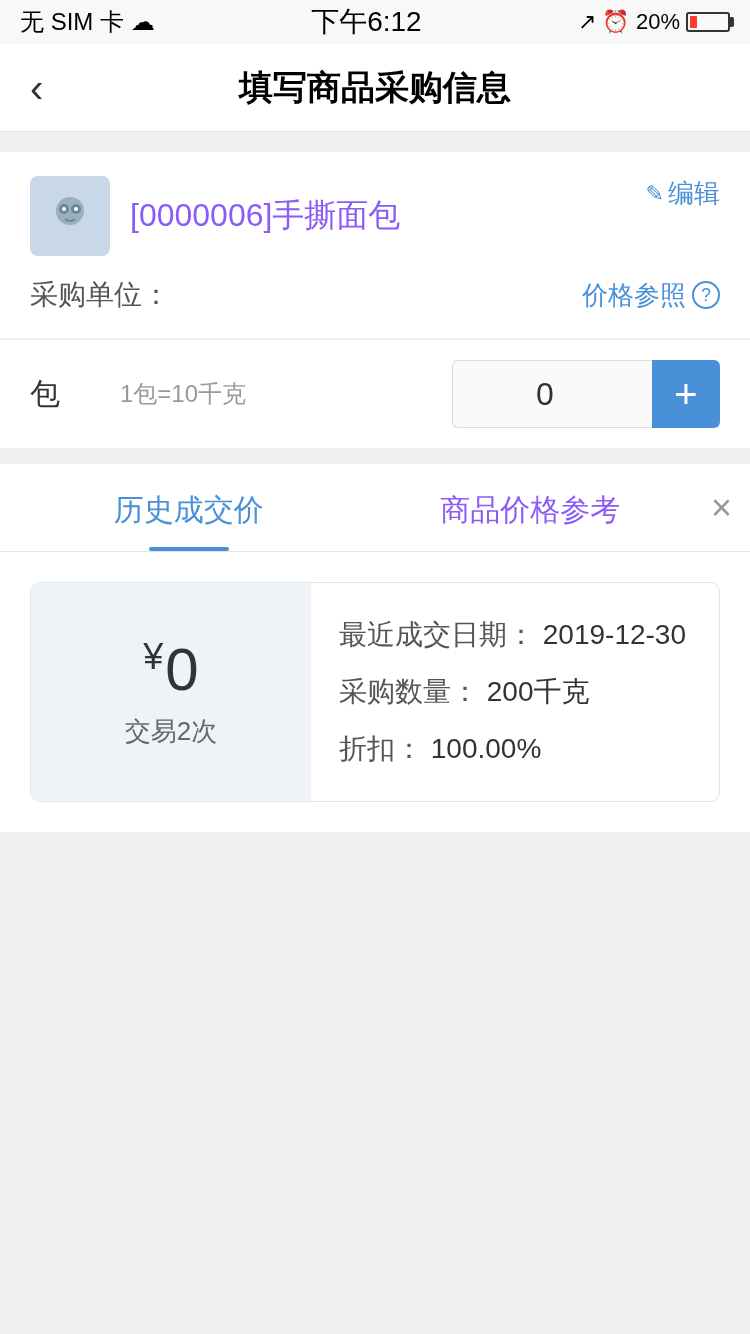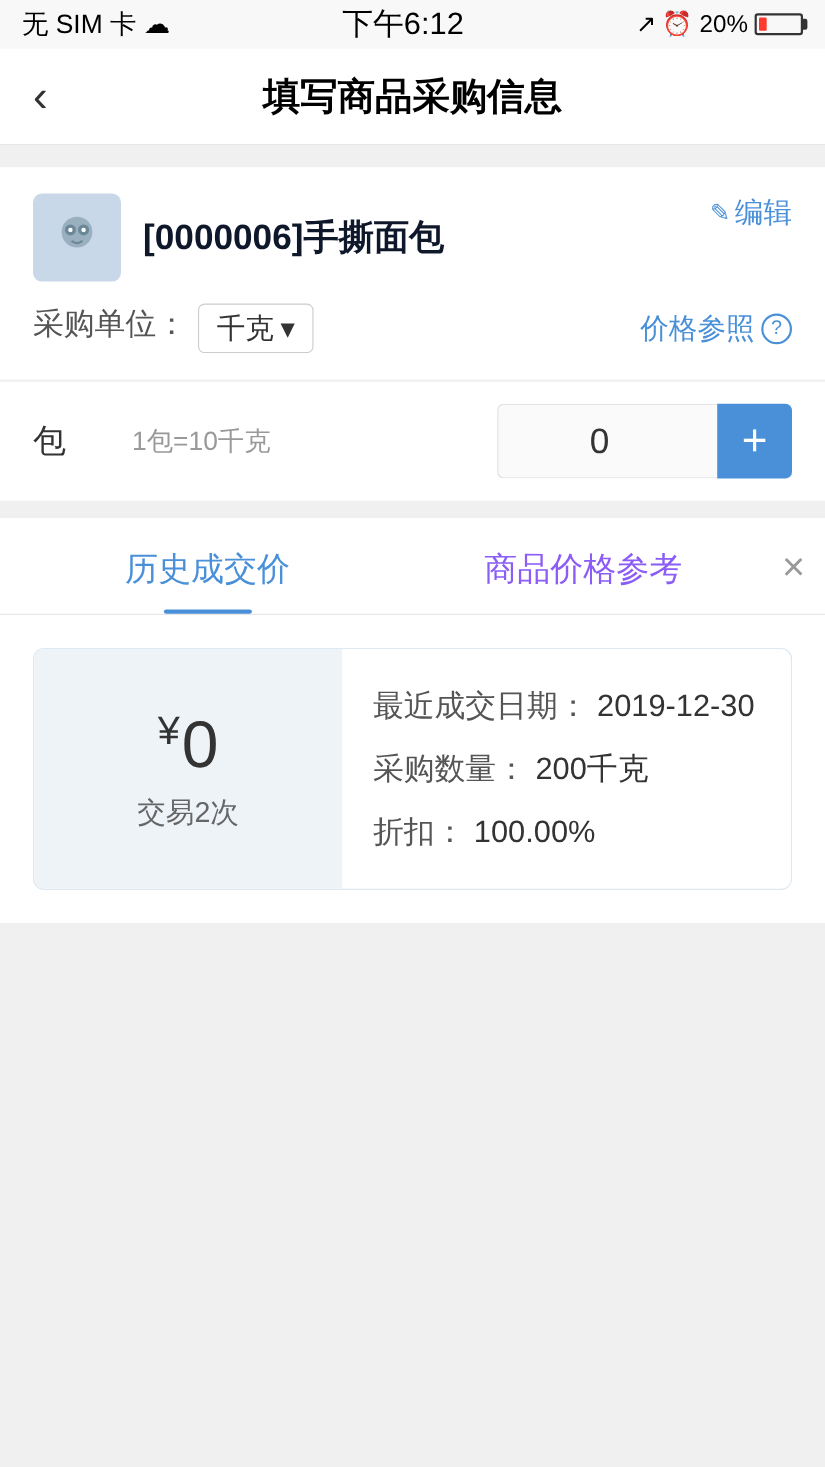--- a/index.html
+++ b/index.html
@@ -85,22 +85,22 @@
       background: #c8d8e8;
       border-radius: 8px;
       display: flex;
       align-items: center;
       justify-content: center;
       color: #7a9ab0;
       font-size: 36px;
     }
     .product-name {
       font-size: 32px;
-      color: #0f172a;
-      font-weight: 700;
+      color: #8b5cf6;
+      font-weight: 400;
     }
     .edit-btn {
       color: #4a90d9;
       font-size: 26px;
       display: flex;
       align-items: center;
       gap: 4px;
       cursor: pointer;
     }
     .edit-icon { font-size: 22px; }
@@ -342,24 +342,20 @@
       </span>
     </div>
     <div class="edit-btn">
       <span class="edit-icon">✎</span>
       <span>编辑</span>
     </div>
   </div>
   <div class="product-unit-row">
     <div style="display:flex;align-items:flex-start;">
       <span class="unit-label">采购单位：</span>
-      <div class="unit-select">
-        <span>千克</span>
-        <span>▾</span>
-      </div>
     </div>
     <div class="price-ref-btn">
       <span>价格参照</span>
       <div class="help-circle">
         <span>?</span>
       </div>
     </div>
   </div>
 </div>
 

